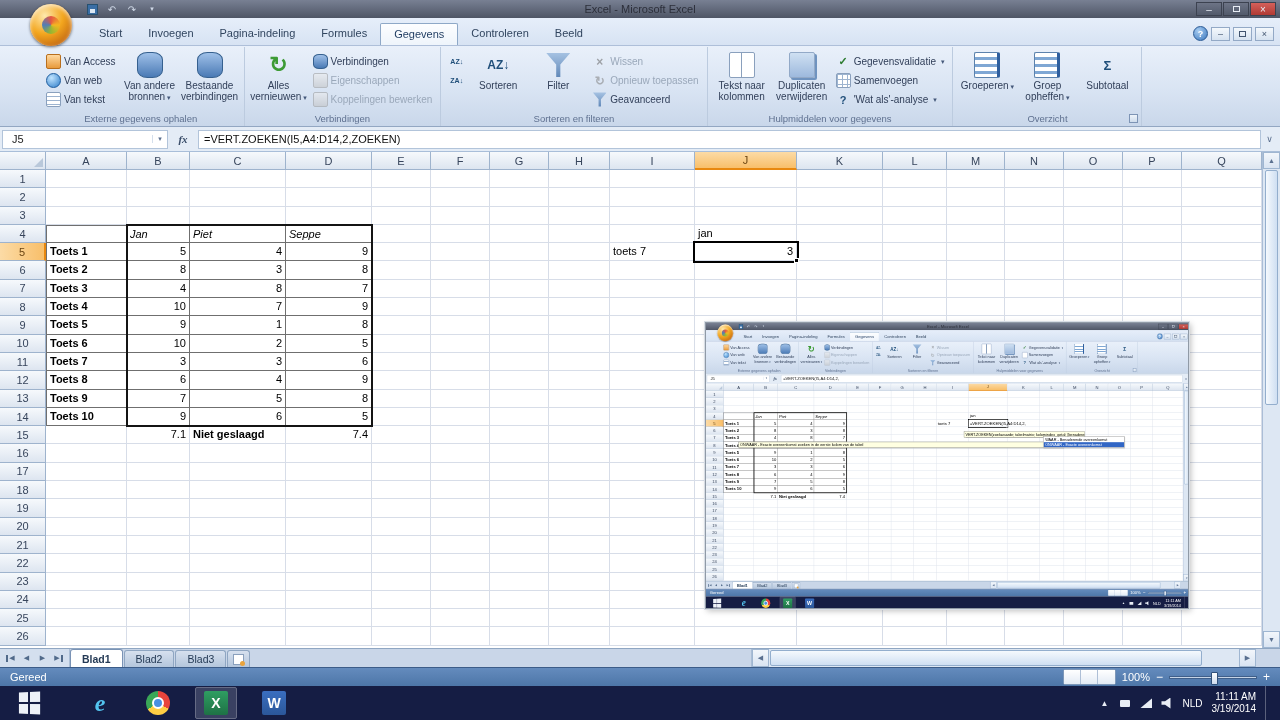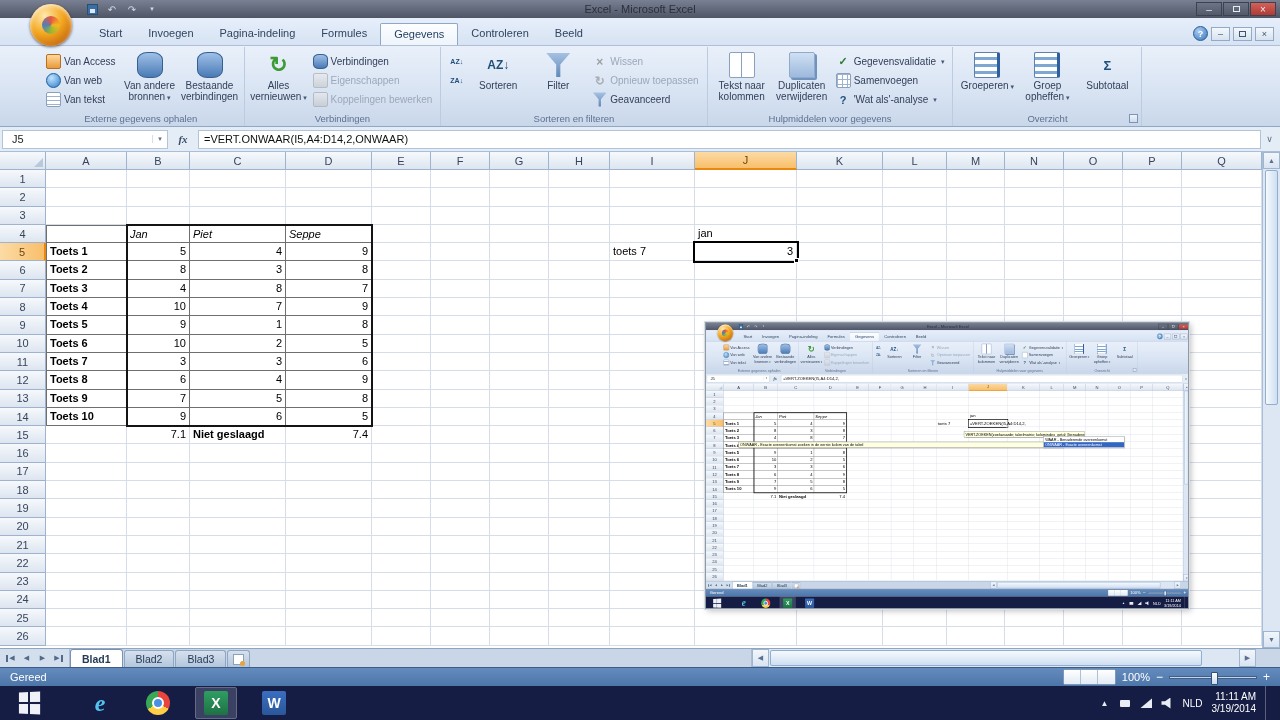--- a/index.html
+++ b/index.html
@@ -369,21 +369,21 @@
 
     <div class="fbar">
       <div class="namebox">
         <span>J5</span>
         <span class="dd">▾</span>
       </div>
       <div class="fxbtn">
           <span>fx</span>
         </div>
       <div class="finput">
-        <span>=VERT.ONWAAR(I5,A4:D14,2,ONWAAR)</span>
+        <span>=VERT.ZOEKEN(I5,A4:D14,2,ZOEKEN)</span>
       </div>
       <div class="fexpand">∨</div>
     </div>
 
     <div class="sheetarea">
       <div class="gridwrap" id="gridwrap">
           <div class="hrow">
             <div class="corner" style="width: 46px;"></div>
             <div class="colhdr" style="width: 81px;">A</div>
             <div class="colhdr" style="width: 63px;">B</div>

